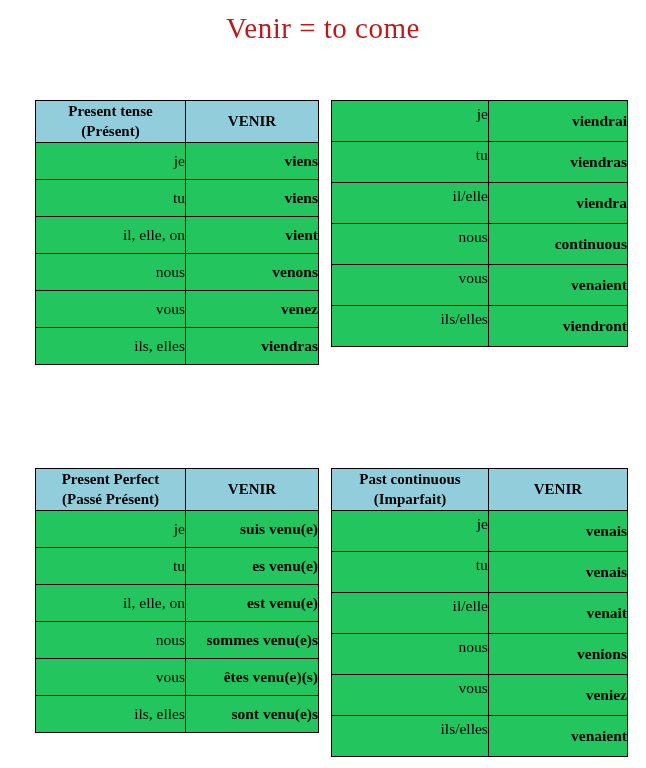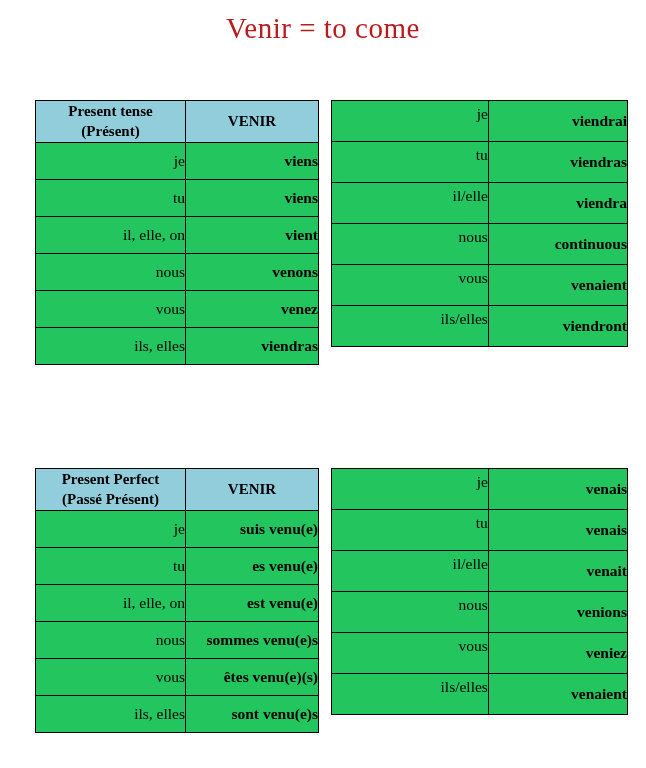--- a/index.html
+++ b/index.html
@@ -154,20 +154,27 @@
   </tr>
 </tbody>
   </table>
 
 <table class="conj t4">
   <colgroup>
       <col class="col-pronoun">
       <col class="col-form">
     </colgroup>
   <tbody>
+      <tr>
+    <th>
+      <span>Past continuous</span>
+      <span class="sub">(Imparfait)</span>
+    </th>
+    <th>VENIR</th>
+  </tr>
   <tr>
     <td class="pronoun">je</td>
     <td class="form">venais</td>
   </tr>
   <tr>
     <td class="pronoun">tu</td>
     <td class="form">venais</td>
   </tr>
   <tr>
     <td class="pronoun">il/elle</td>

